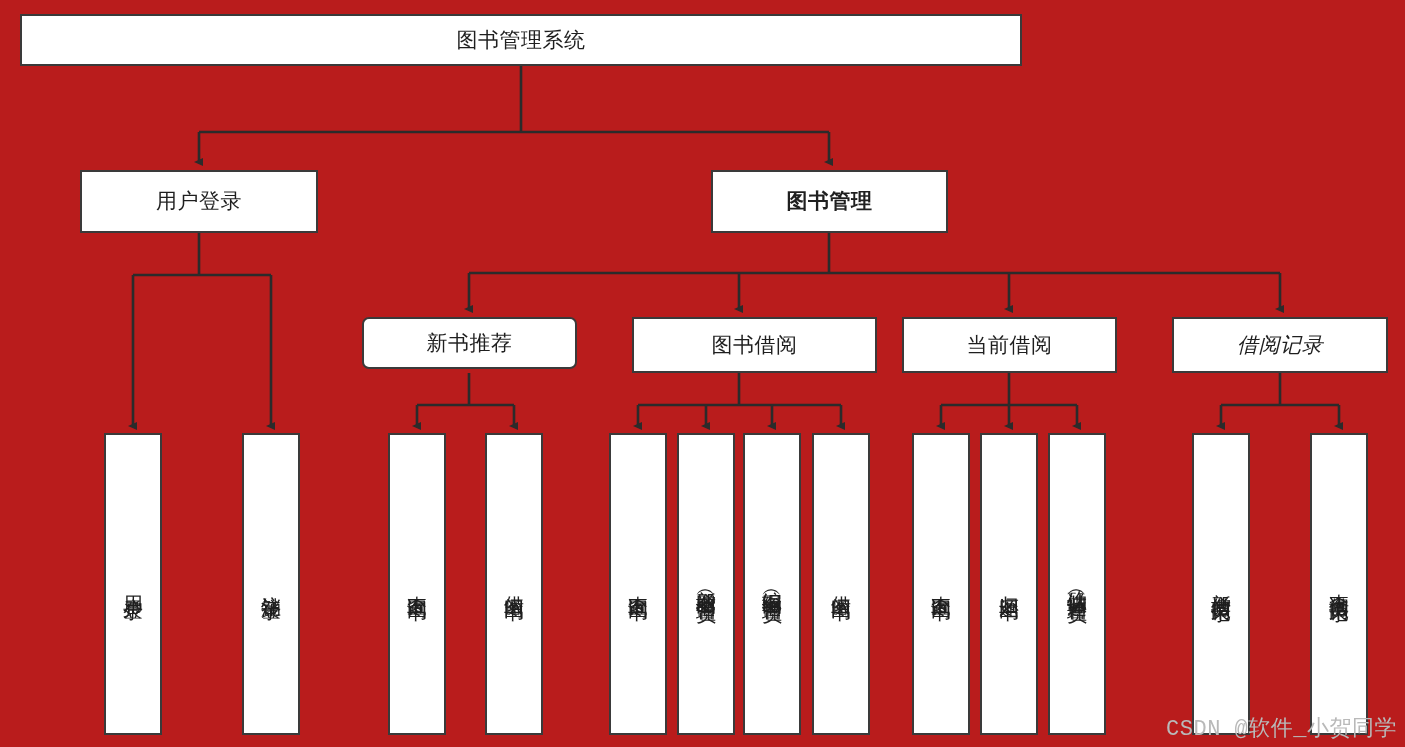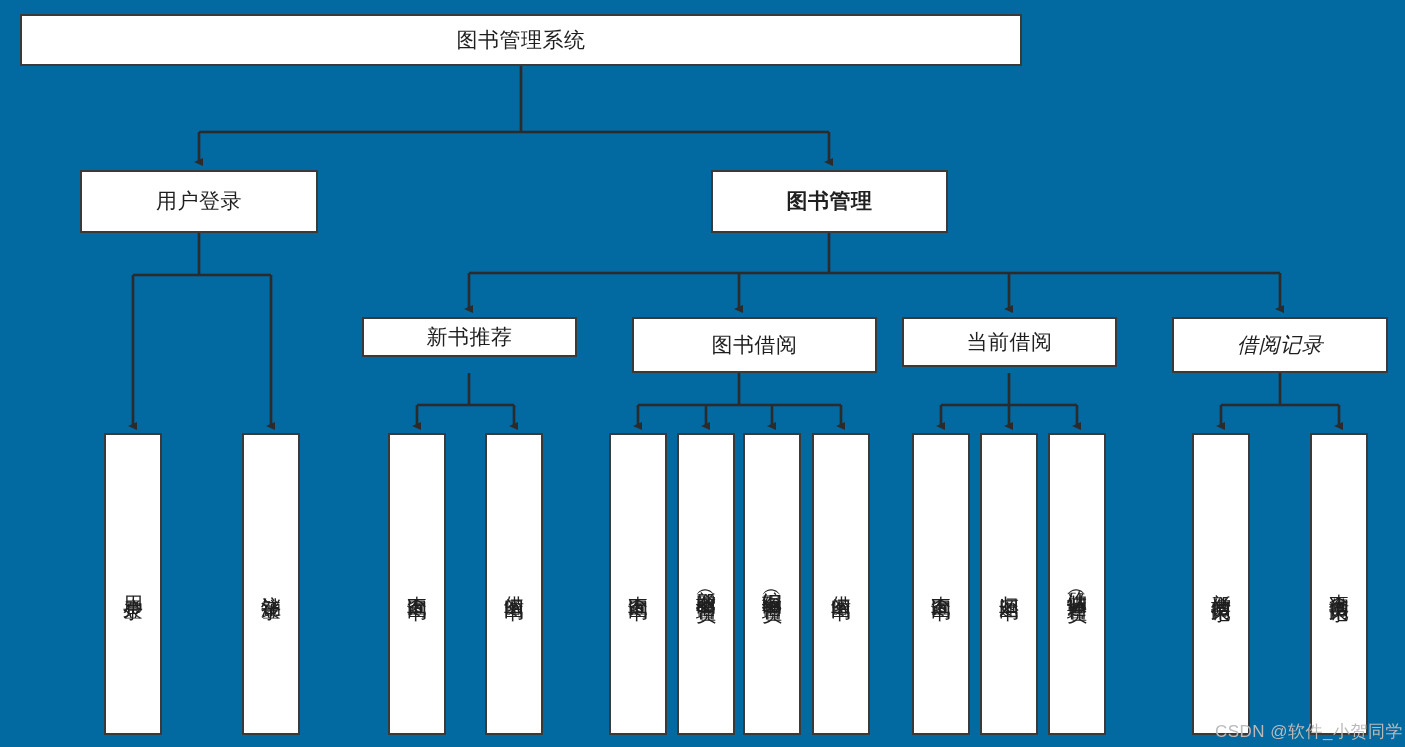--- a/index.html
+++ b/index.html
@@ -4,21 +4,21 @@
 <style>
   html, body {
     margin: 0;
     padding: 0;
     background: #ffffff;
   }
   #canvas {
     position: relative;
     width: 1405px;
     height: 747px;
-    background: #0369a1;
+    background: #b91c1c;
     font-family: "Liberation Sans", "DejaVu Sans", sans-serif;
     overflow: hidden;
   }
   svg.edges {
     position: absolute;
     left: 0; top: 0;
     width: 1405px;
     height: 747px;
     pointer-events: none;
   }
@@ -47,27 +47,27 @@
     text-orientation: upright;
     letter-spacing: 2px;
     font-size: 20px;
   }
   .node.vertical {
     align-items: center;
     justify-content: center;
   }
   .watermark {
     position: absolute;
-    right: 2px;
+    right: 8px;
     bottom: 4px;
-    font-size: 17px;
+    font-size: 22px;
     color: #b9b9b9;
     white-space: nowrap;
     letter-spacing: 0.5px;
-    font-family: Liberation Sans, sans-serif;
+    font-family: Liberation Mono, monospace;
   }
 </style>
 </head>
 <body>
 
 <div id="canvas">
 
   <svg class="edges" viewBox="0 0 1405 747">
     <defs>
       <marker id="arrow" markerWidth="10" markerHeight="10" refX="5" refY="5" orient="auto" markerUnits="userSpaceOnUse">
@@ -122,27 +122,27 @@
     <span class="node-label">图书管理系统</span>
   </div>
 
   <div class="node horizontal" style="left:80px; top:170px; width:238px; height:63px;">
     <span class="node-label">用户登录</span>
   </div>
   <div class="node horizontal" style="left:711px; top:170px; width:237px; height:63px;font-weight:bold;">
     <span class="node-label">图书管理</span>
   </div>
 
-  <div class="node horizontal" style="left:362px; top:317px; width:215px; height:40px;">
+  <div class="node horizontal" style="left:362px; top:317px; width:215px; height:52px;border-radius:7px;">
     <span class="node-label">新书推荐</span>
   </div>
   <div class="node horizontal" style="left:632px; top:317px; width:245px; height:56px;">
     <span class="node-label">图书借阅</span>
   </div>
-  <div class="node horizontal" style="left:902px; top:317px; width:215px; height:50px;">
+  <div class="node horizontal" style="left:902px; top:317px; width:215px; height:56px;">
     <span class="node-label">当前借阅</span>
   </div>
   <div class="node horizontal" style="left:1172px; top:317px; width:216px; height:56px;font-style:italic;">
     <span class="node-label">借阅记录</span>
   </div>
 
   <div class="node vertical" style="left:104px; top:433px; width:58px; height:302px;">
     <span class="node-label">用户登录</span>
   </div>
   <div class="node vertical" style="left:242px; top:433px; width:58px; height:302px;">

